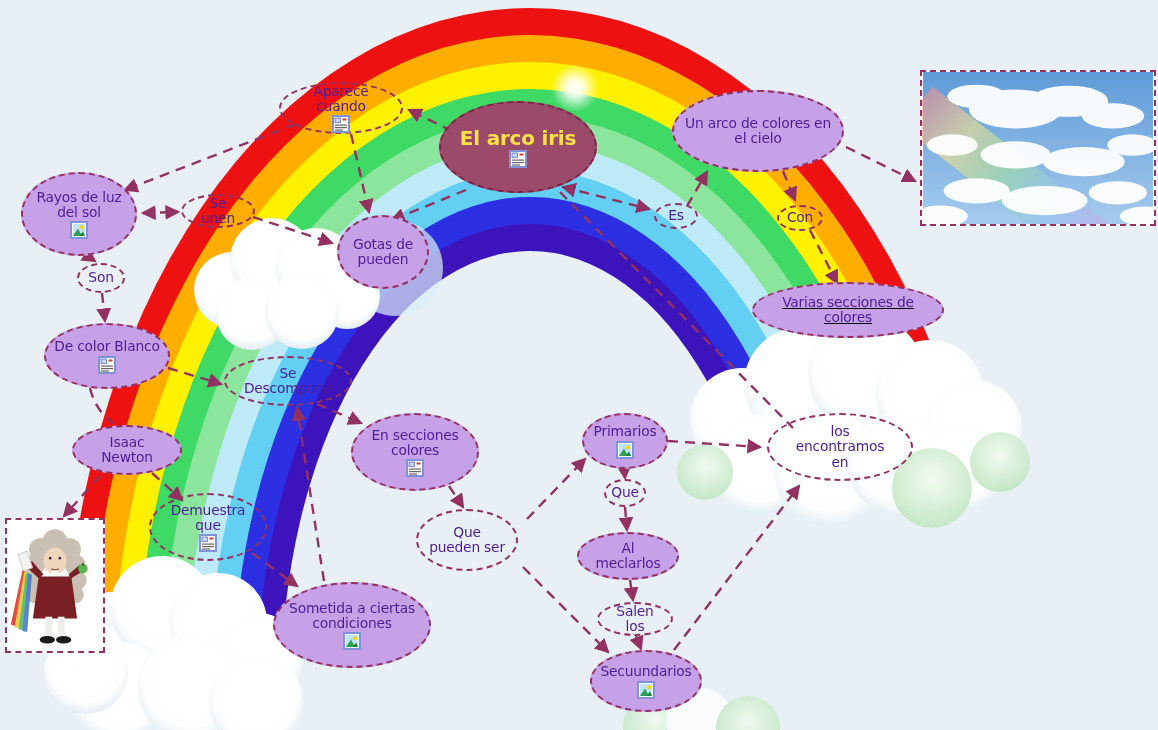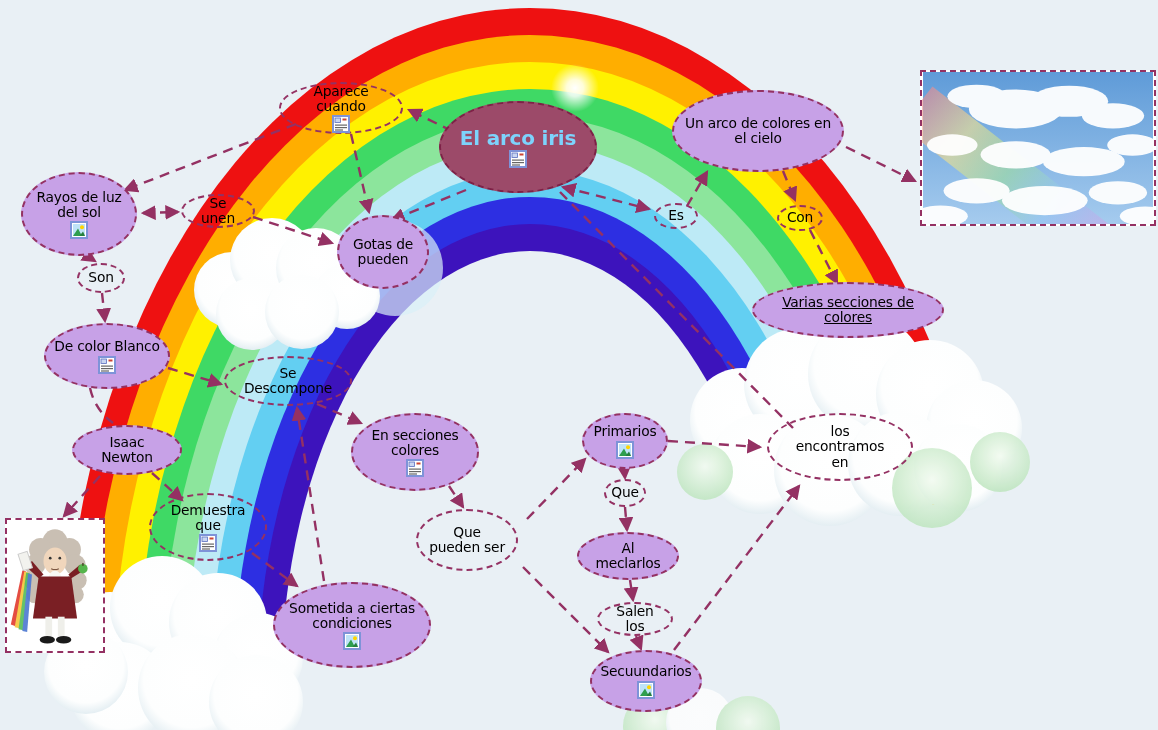--- a/index.html
+++ b/index.html
@@ -5,22 +5,22 @@
   html,body{margin:0;padding:0;}
   body{font-family:"DejaVu Sans",sans-serif;}
   #stage{position:relative;width:1158px;height:730px;background:#E9F0F5;overflow:hidden;}
   #scene{position:absolute;left:0;top:0;z-index:1;}
   .node{position:absolute;z-index:5;box-sizing:border-box;border:2.6px dashed #943163;
         border-radius:50%;display:flex;flex-direction:column;align-items:center;justify-content:center;
         text-align:center;padding:2px 8px;}
   .filled{background:#C7A1E7;}
   .plain{background:transparent;}
   .central{background:#9C4A69;border-color:#7E2147;}
-  .nlabel{font:13.8px/1.12 "DejaVu Sans",sans-serif;color:#000000;letter-spacing:-0.2px;}
-  .central .nlabel{font-weight:bold;font-size:20px;color:#7dd3fc;}
+  .nlabel{font:13.8px/1.12 "DejaVu Sans",sans-serif;color:#4c1d95;letter-spacing:-0.2px;}
+  .central .nlabel{font-weight:bold;font-size:20px;color:#fde047;}
   .nicon{width:16px;height:16px;margin-top:2px;flex:none;background:#fff;outline:1px solid #7E93D8;}
   .narrow{padding:2px 18px;}
   .frame{position:absolute;z-index:4;box-sizing:border-box;border:2.6px dashed #943163;background:#fff;}
   .frame svg{display:block;width:100%;height:100%;}
 </style>
 </head>
 <body>
 
 <div id="stage">
 

